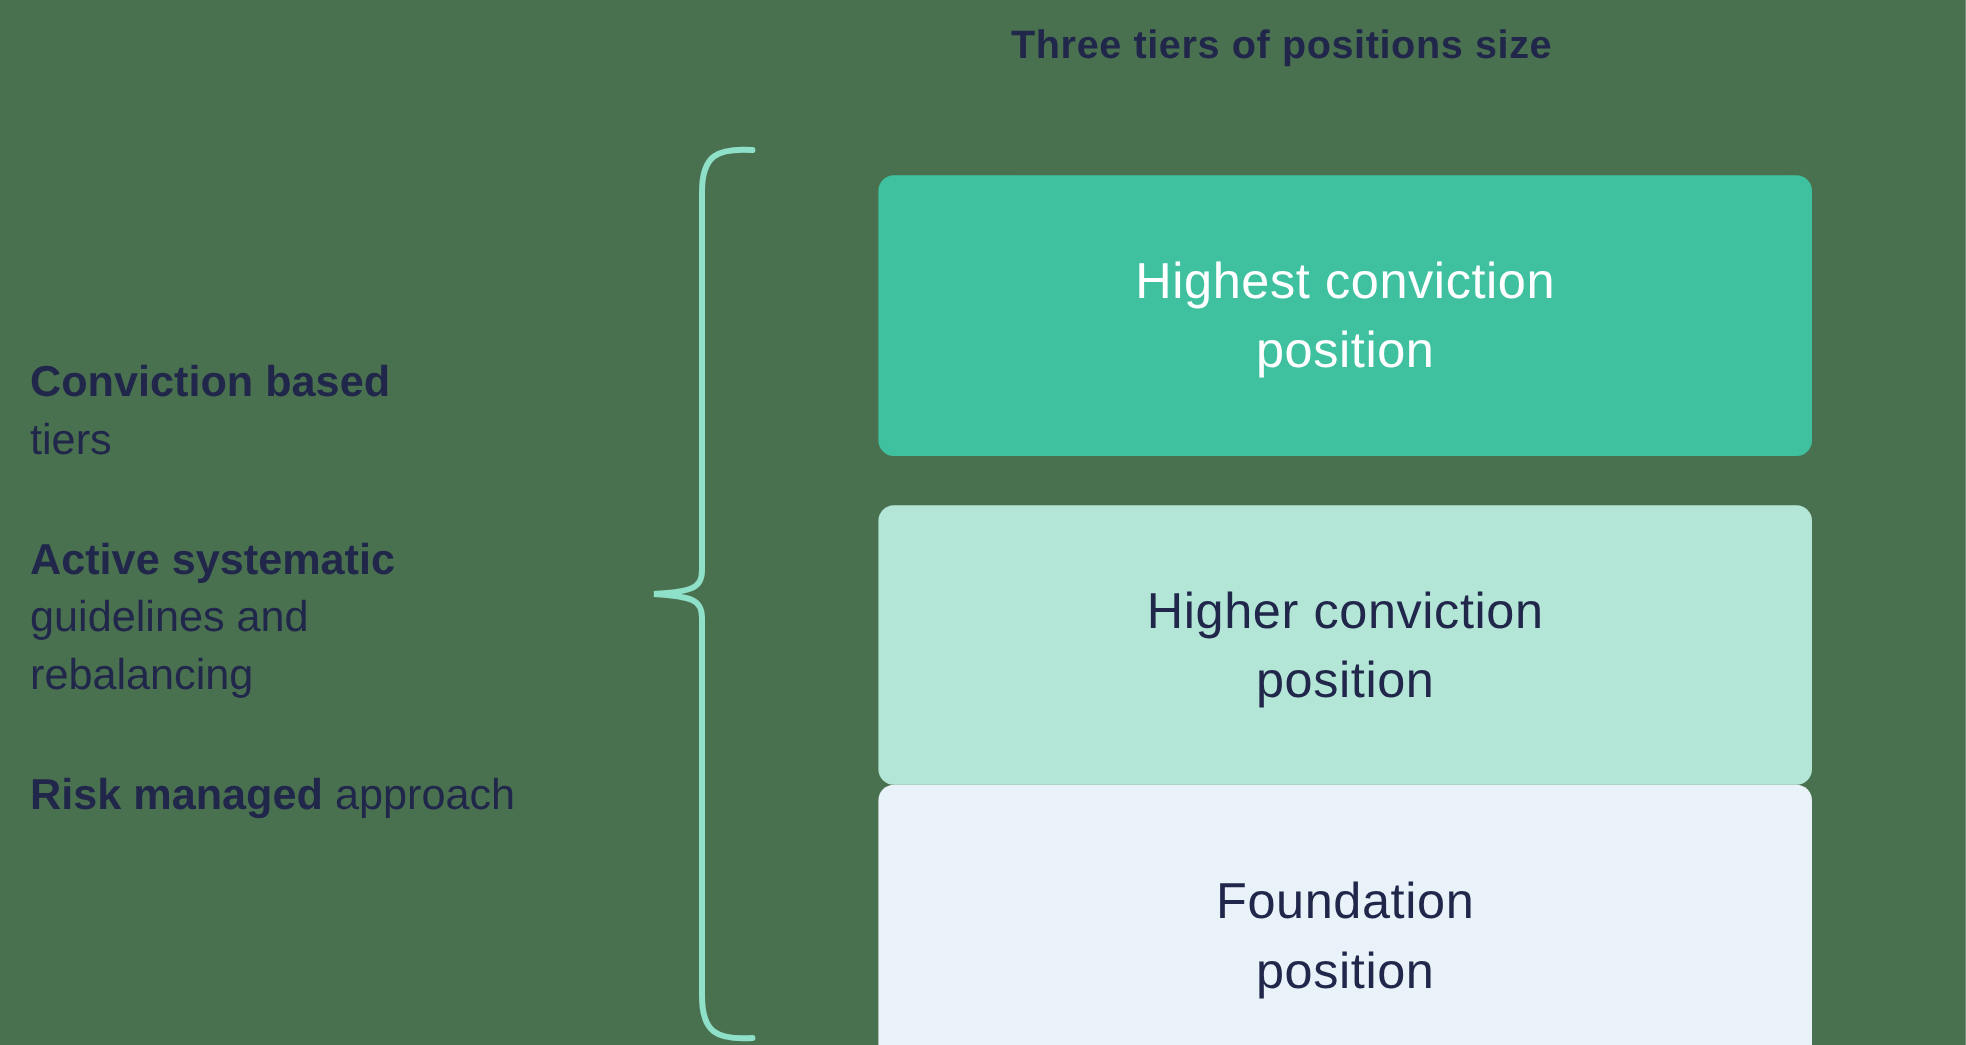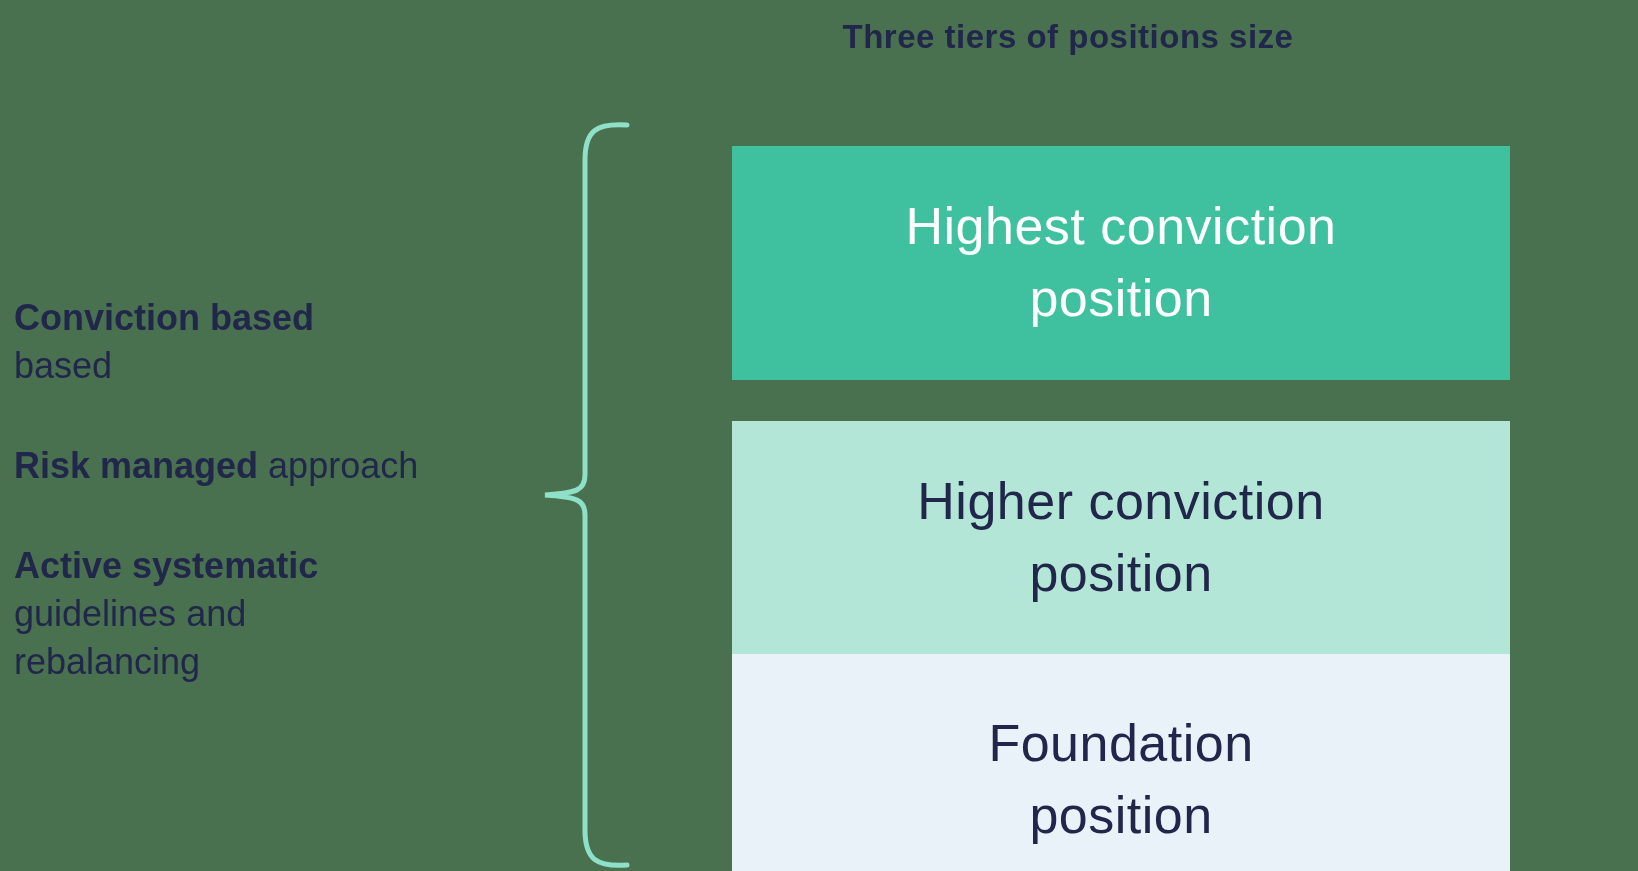--- a/index.html
+++ b/index.html
@@ -20,21 +20,21 @@
     left: 568px;
     width: 1000px;
     text-align: center;
     font-size: 33px;
     font-weight: 800;
     color: #21264b;
     letter-spacing: 0.5px;
   }
   .notes {
     position: absolute;
-    left: 14px;
+    left: 25px;
     top: 294px;
     width: 540px;
     font-size: 36px;
     line-height: 48px;
     color: #21264b;
   }
   .notes p { margin: 0 0 52px 0; }
   .notes p:last-child { margin-bottom: 0; white-space: nowrap; }
   .notes b { font-weight: 800; }
   .brace {
@@ -51,40 +51,41 @@
     width: 778px;
     display: flex;
     flex-direction: column;
   }
   .tier {
     display: flex;
     flex-direction: column;
     align-items: center;
     justify-content: center;
     text-align: center;
-    font-size: 52px;
+    font-size: 42px;
     font-weight: 400;
     line-height: 1.38;
     letter-spacing: 0.5px;
+    border-radius: 13px;
   }
   .tier-0 { height: 234px; }
   .tier-1 { height: 233px; }
   .tier-2 { height: 252px; }
 </style>
 </head>
 <body>
 
 <div class="canvas" style="background: rgb(74, 113, 79);">
 
   <div class="title">Three tiers of positions size</div>
 
   <div class="notes">
-    <p><b>Conviction based</b><br><span>based</span></p>
+    <p><b>Conviction based</b><br><span>tiers</span></p>
+    <p><b>Active systematic</b><br><span>guidelines and</span><br><span>rebalancing</span></p>
     <p><b>Risk managed</b><span> approach</span></p>
-    <p><b>Active systematic</b><br><span>guidelines and</span><br><span>rebalancing</span></p>
   </div>
 
   <svg class="brace" viewBox="0 0 92 750" xmlns="http://www.w3.org/2000/svg">
     <path d="M 86 5 C 56 3 44 10 44 40 L 44 355 C 44 370 36 373 4 375 C 36 377 44 380 44 395 L 44 710 C 44 740 56 747 86 745" fill="none" stroke="#8ee0c9" stroke-width="5" stroke-linecap="round"></path>
   </svg>
 
   <div class="tiers">
     <div class="tier tier-0" style="background: rgb(63, 193, 160); color: rgb(255, 255, 255);">
       <span>Highest conviction</span>
       <span>position</span>

